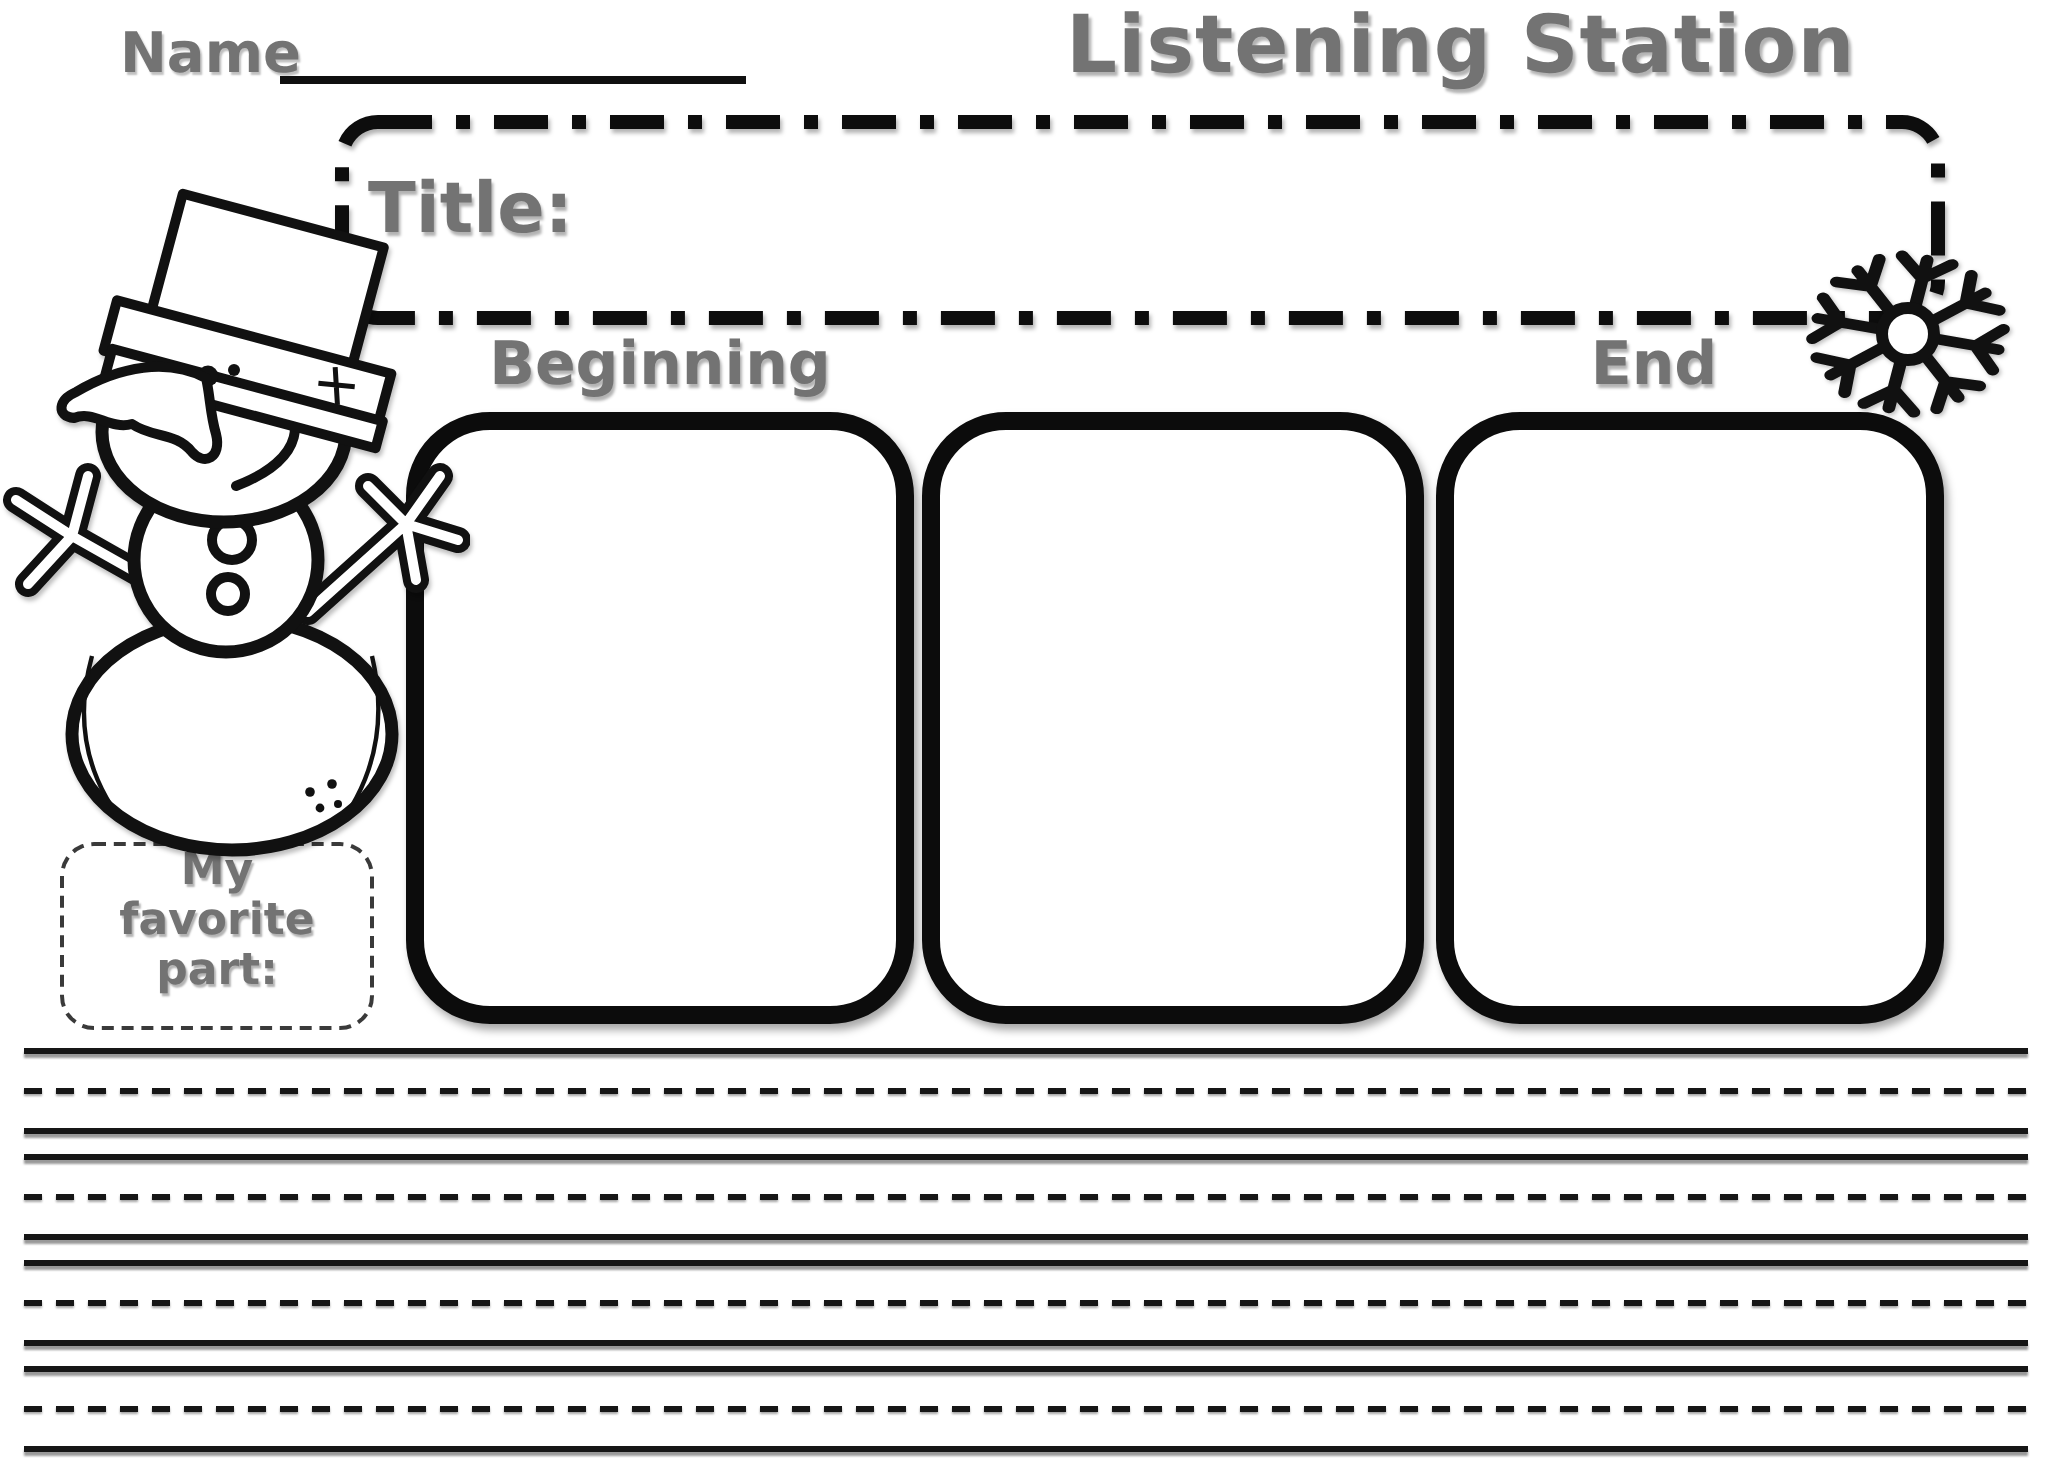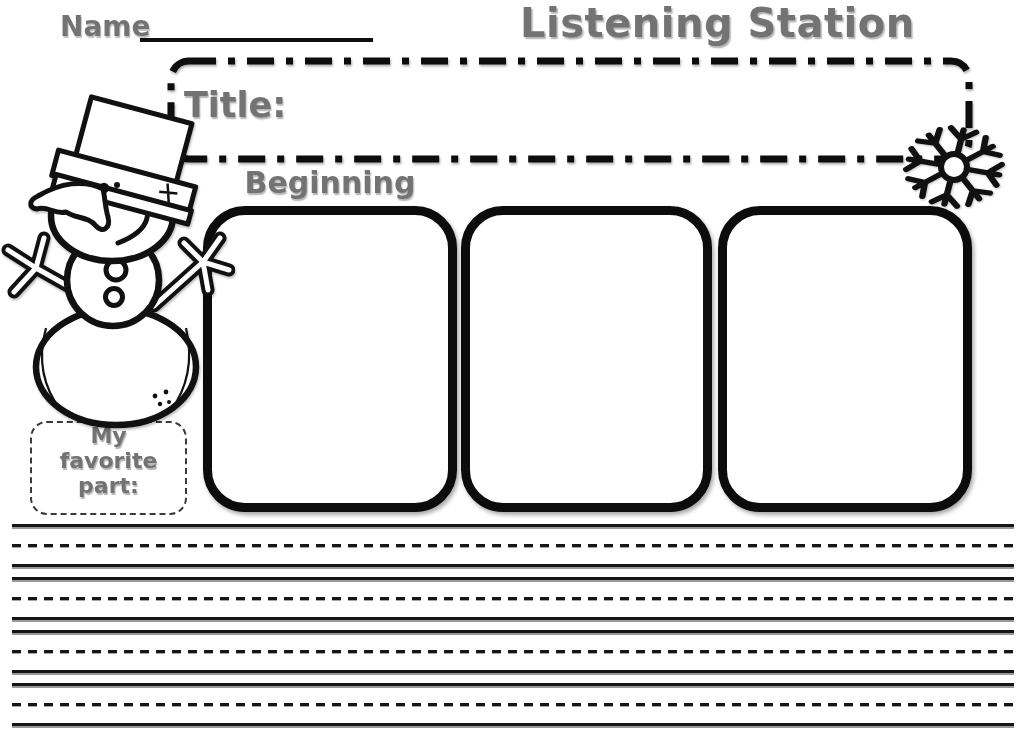--- a/index.html
+++ b/index.html
@@ -4,21 +4,21 @@
 <style>
   html,body{margin:0;padding:0;background:#e8e8e8;}
   .sheet{
     position:relative;width:1024px;height:742px;background:#ffffff;
     overflow:hidden;font-family:"DejaVu Sans",sans-serif;font-weight:700;color:#737373;
   }
   
   .name-label{position:absolute;left:60px;top:10px;font-size:28px;
     text-shadow:1px 1.5px 1px rgba(0,0,0,.25);}
   .name-line{position:absolute;left:140px;top:38px;width:233px;height:4px;background:#101010;}
-  .page-title{position:absolute;left:520px;top:0px;margin:0;font-size:40px;letter-spacing:.5px;
+  .page-title{position:absolute;left:533px;top:0px;margin:0;font-size:40px;letter-spacing:.5px;
     text-shadow:1.5px 2px 1.5px rgba(0,0,0,.3);white-space:nowrap;}
   
   .title-box{position:absolute;left:166px;top:56px;width:808px;height:108px;z-index:2;}
   .title-box svg{position:absolute;left:0;top:0;filter:drop-shadow(1.5px 2px 1px rgba(0,0,0,.3));}
   .dashdot{fill:none;stroke:#0d0d0d;stroke-width:7;stroke-dasharray:27 12 7 12;}
   .title-field-label{position:absolute;left:18px;top:29px;font-size:35px;
     text-shadow:1px 2px 1.5px rgba(0,0,0,.3);}
   
   .section-label{position:absolute;top:165px;font-size:30px;text-align:center;z-index:3;
     text-shadow:1px 2px 1.5px rgba(0,0,0,.3);}
@@ -71,20 +71,21 @@
   <h1 class="page-title">Listening Station</h1>
 
   <div class="title-box">
     <svg width="808" height="108" viewBox="0 0 808 108">
       <rect class="dashdot" x="5" y="5" width="798" height="98" rx="18"></rect>
     </svg>
     <span class="title-field-label">Title:</span>
   </div>
 
   <div class="section-label lab-beginning">Beginning</div>
+  <div class="section-label lab-end">End</div>
 
   <div class="story-box box-beginning"></div>
   <div class="story-box box-middle"></div>
   <div class="story-box box-end"></div>
 
   <svg class="snowman" viewBox="0 0 235 350">
 
     <ellipse class="wf" cx="116" cy="287" rx="80" ry="58"></ellipse>
     <path class="thin" d="M 46 248 Q 33 295 62 332"></path>
     <path class="thin" d="M 186 248 Q 197 295 170 332"></path>

